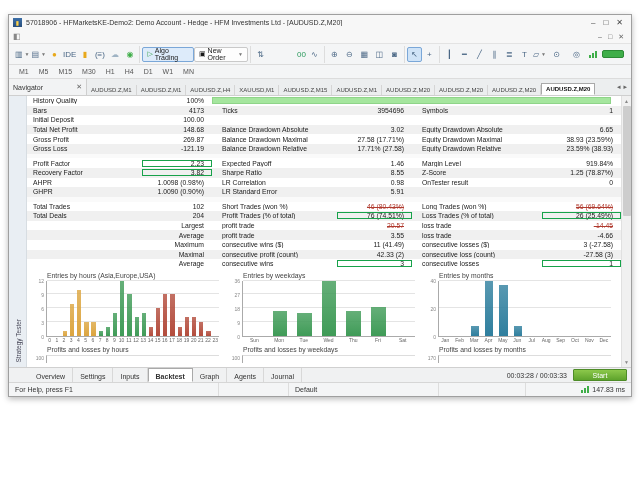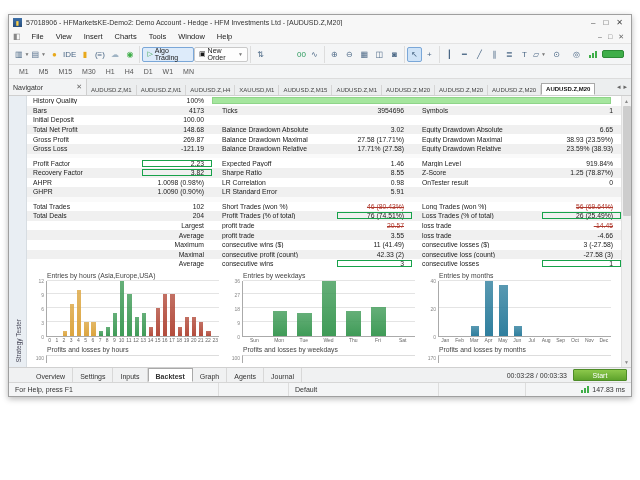--- a/index.html
+++ b/index.html
@@ -130,29 +130,20 @@
       <div class="title-text">57018906 - HFMarketsKE-Demo2: Demo Account - Hedge - HFM Investments Ltd - [AUDUSD.Z,M20]</div>
       <div class="win-btns">
         <span class="win-btn">–</span>
         <span class="win-btn">□</span>
         <span class="win-btn">✕</span>
       </div>
     </div>
 
     <div class="menubar">
       <span class="menu-logo">◧</span>
-      <div id="menu-items" style="display:flex;">
-          <div class="menu-item">File</div>
-          <div class="menu-item">View</div>
-          <div class="menu-item">Insert</div>
-          <div class="menu-item">Charts</div>
-          <div class="menu-item">Tools</div>
-          <div class="menu-item">Window</div>
-          <div class="menu-item">Help</div>
-        </div>
       <div class="menu-spacer"></div>
       <div class="mdi-btns">
         <span>–</span>
         <span>□</span>
         <span>✕</span>
       </div>
     </div>
 
     <div class="toolbar">
       <div id="toolbar-groups" style="display:flex; align-items:center;">

